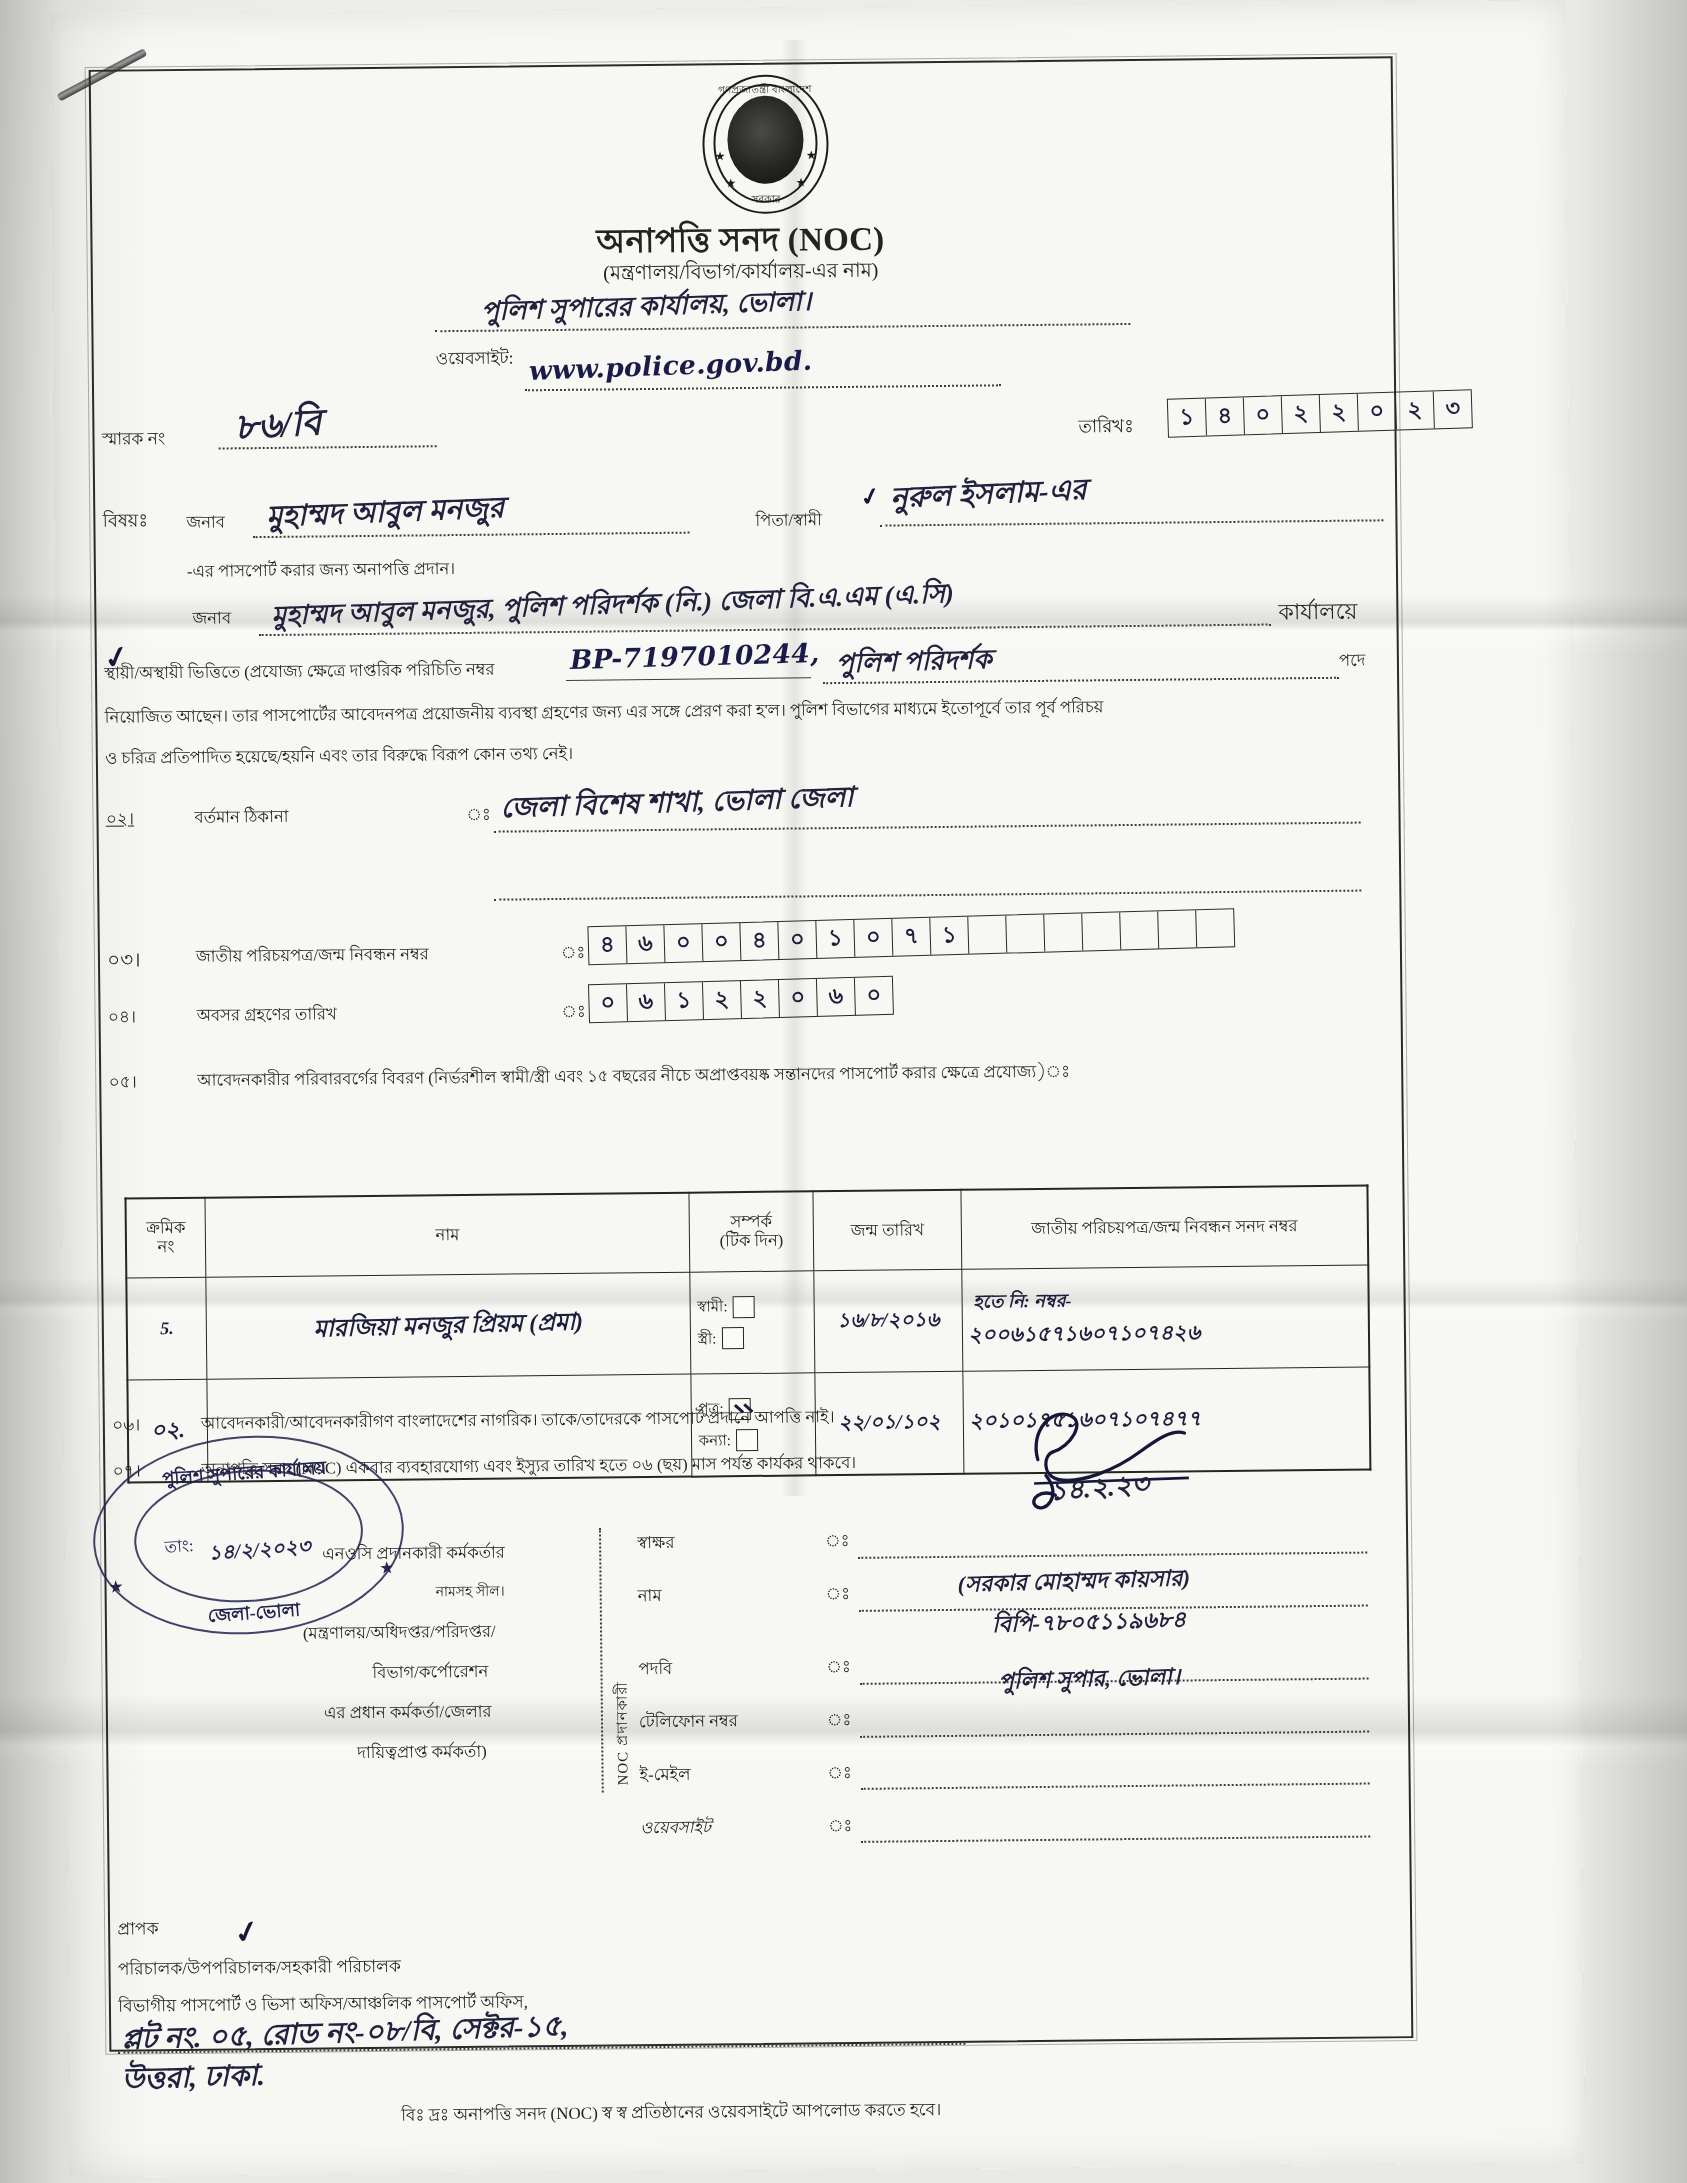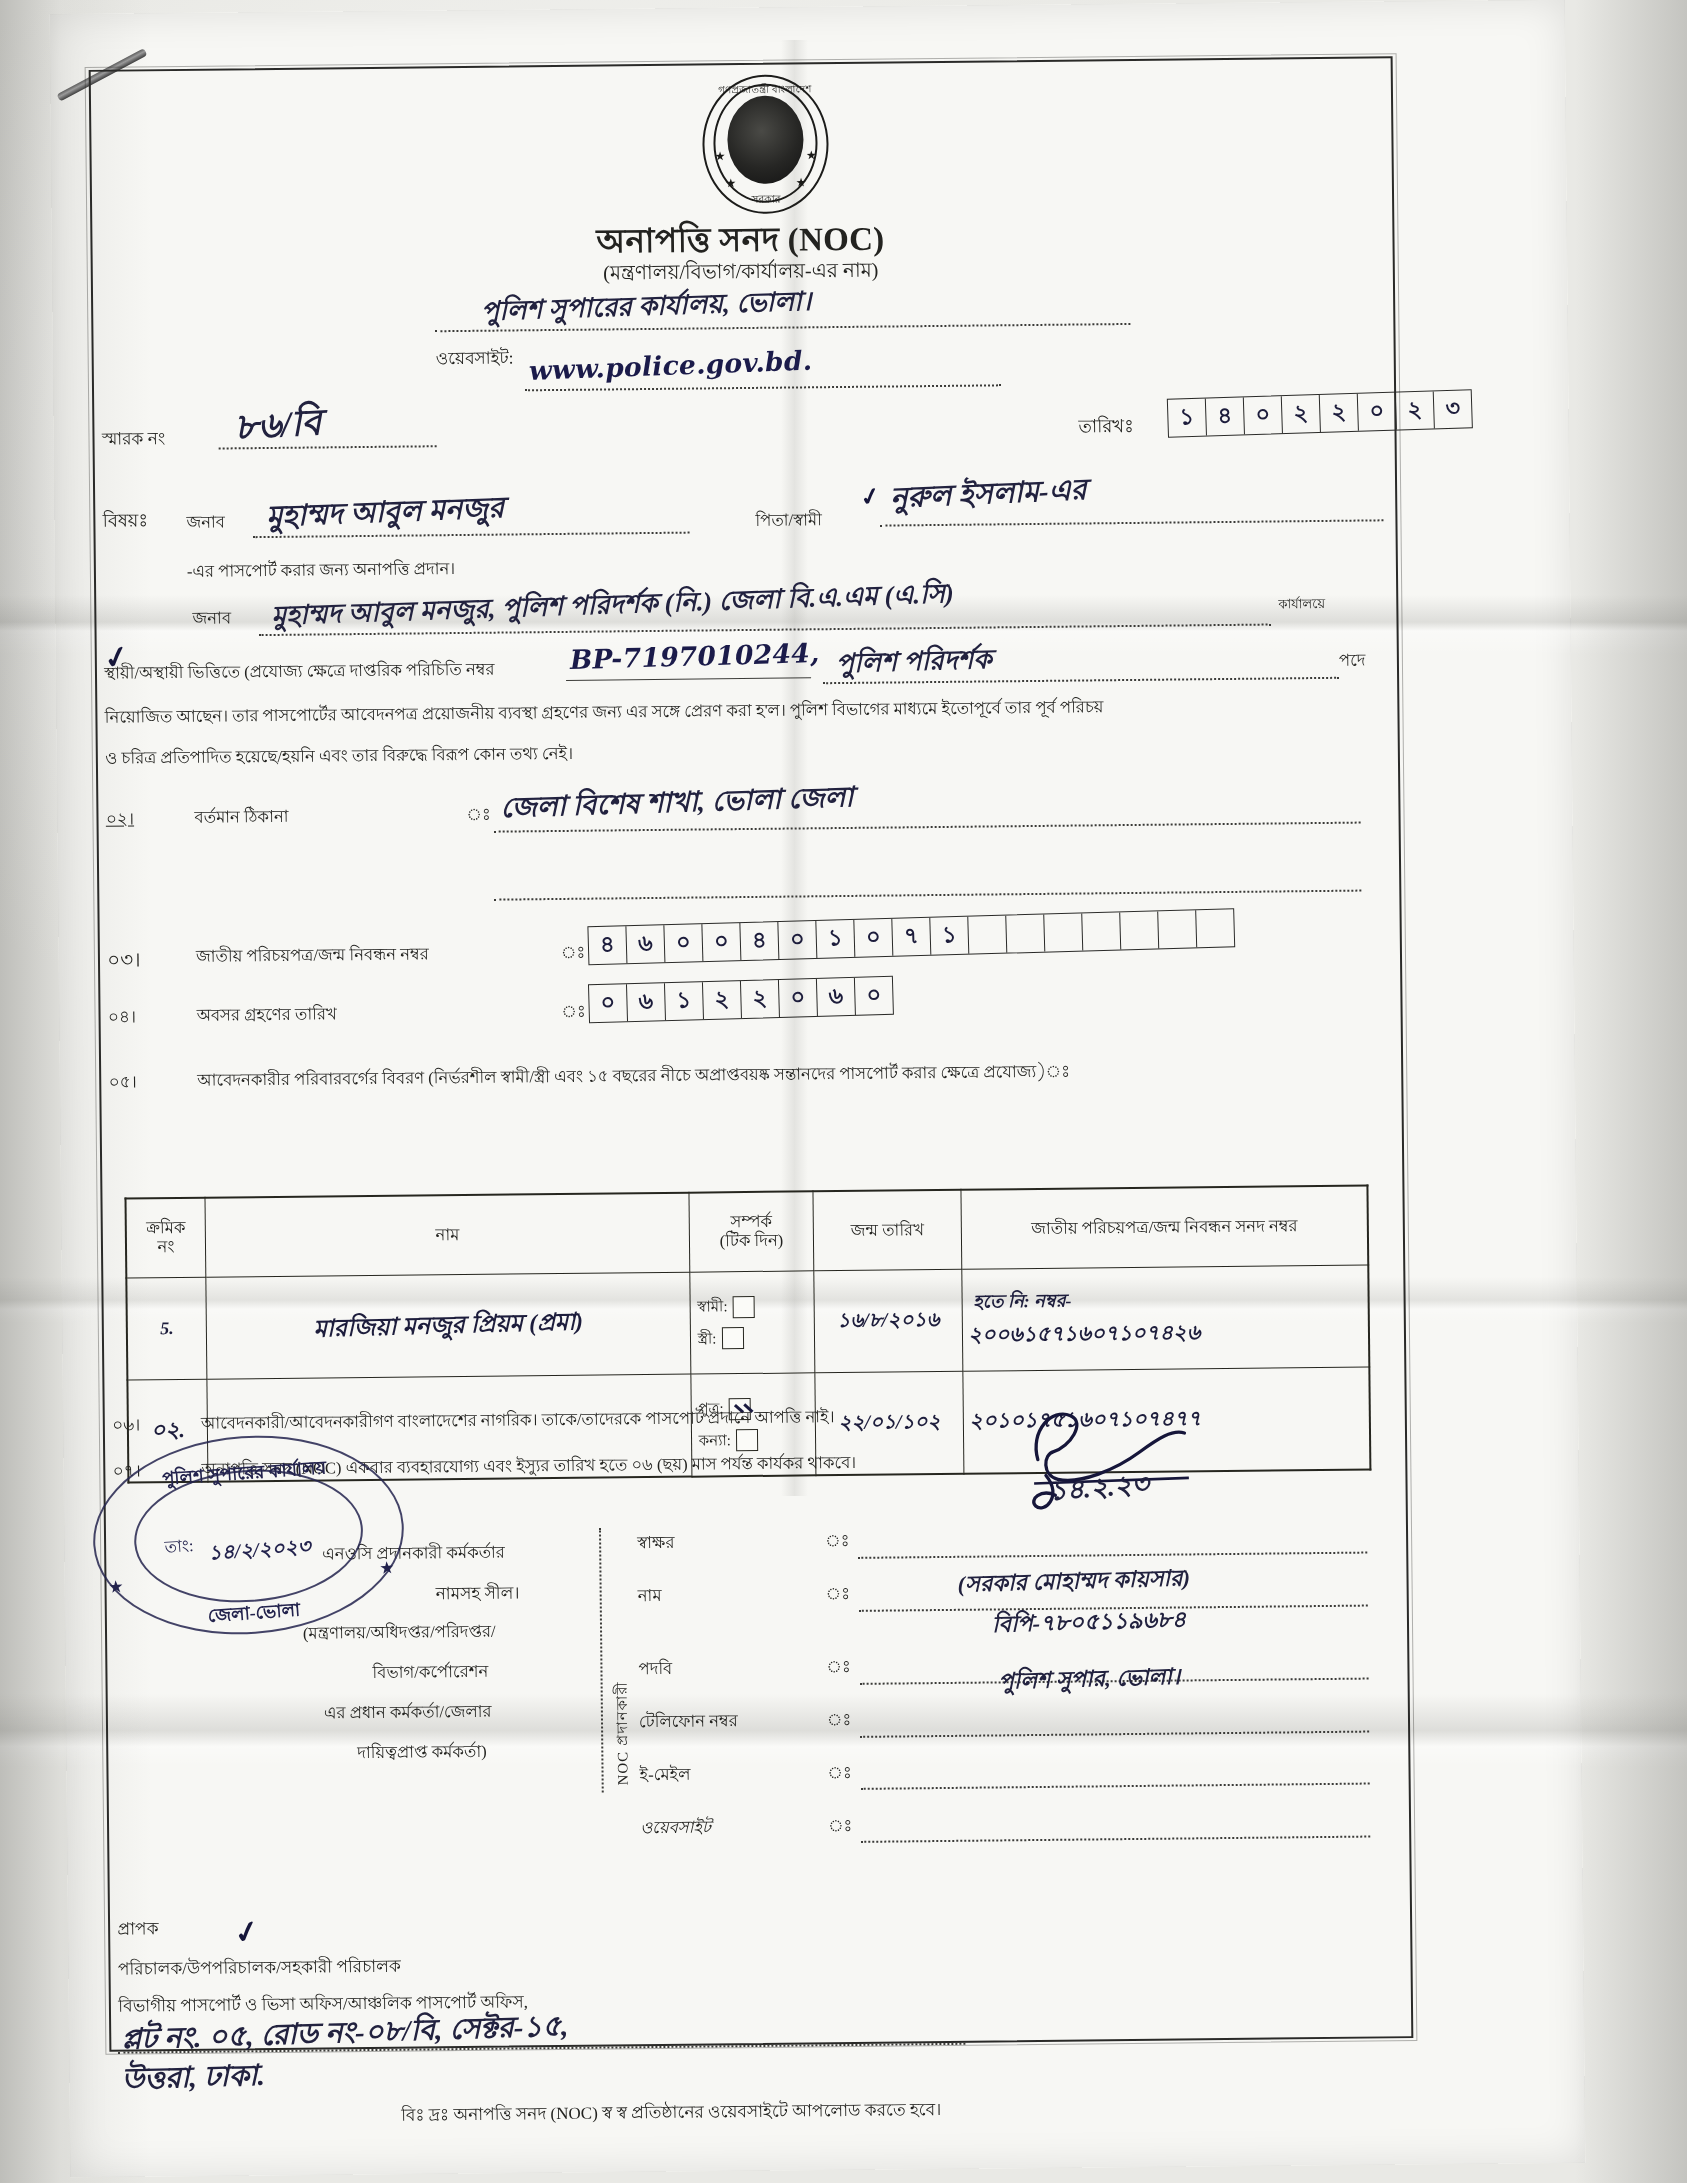--- a/index.html
+++ b/index.html
@@ -171,21 +171,21 @@
     <div class="abs bn" style="left:662px;top:445px;font-size:16.5px;">পিতা/স্বামী</div>
     <div class="abs dots" style="left:787px;top:458px;width:503px;height:5.3px;"></div>
     <div class="abs hw-bn" style="left:797px;top:410px;font-size:29px;transform:rotate(-2deg);">নুরুল ইসলাম-এর</div>
     <div class="tick" style="left:767px;top:421px;font-size:24px;">✓</div>
 
     <div class="abs bn" style="left:93px;top:490px;font-size:16.5px;">-এর পাসপোর্ট করার জন্য অনাপত্তি প্রদান।</div>
 
     <div class="abs bn" style="left:98px;top:537px;font-size:16.5px;">জনাব</div>
     <div class="abs dots" style="left:164px;top:561px;width:1012px;height:5.3px;"></div>
     <div class="abs hw-bn" style="left:177px;top:520px;font-size:26.5px;transform:rotate(-1.3deg);">মুহাম্মদ আবুল মনজুর, পুলিশ পরিদর্শক (নি.) জেলা বি.এ.এম (এ.সি)</div>
-    <div class="abs bn" style="left:1184px;top:537px;font-size:13px;">কার্যালয়ে</div>
+    <div class="abs bn" style="left:1184px;top:537px;font-size:22px;">কার্যালয়ে</div>
 
     <div class="abs bn" style="left:9.3px;top:591px;font-size:16.5px;">স্থায়ী/অস্থায়ী ভিত্তিতে (প্রযোজ্য ক্ষেত্রে দাপ্তরিক পরিচিতি নম্বর</div>
     <div class="abs hw" style="left:475px;top:577px;font-size:26.5px;transform:rotate(-1deg);">BP-7197010244,</div>
     <div class="abs line" style="left:471px;top:615px;width:245px;"></div>
     <div class="abs dots" style="left:728px;top:615px;width:516px;height:5.3px;"></div>
     <div class="abs hw-bn" style="left:741px;top:580px;font-size:26.5px;transform:rotate(-1deg);">পুলিশ পরিদর্শক</div>
     <div class="abs bn" style="left:1244px;top:591px;font-size:16.5px;">পদে</div>
     <div class="tick" style="left:9.3px;top:570px;">✓</div>
 
     <div class="abs bn" style="left:9.3px;top:635px;font-size:16.5px;">নিয়োজিত আছেন। তার পাসপোর্টের আবেদনপত্র প্রয়োজনীয় ব্যবস্থা গ্রহণের জন্য এর সঙ্গে প্রেরণ করা হ'ল। পুলিশ বিভাগের মাধ্যমে  ইতোপূর্বে তার পূর্ব পরিচয়</div>
@@ -320,21 +320,21 @@
       <svg width="172" height="126" viewBox="0 0 260 190">
         <path d="M22,96 C10,52 44,18 72,30 C96,40 70,78 46,84 C30,88 28,120 52,126 C86,134 140,112 176,86
                  C204,66 226,52 244,58" fill="none" stroke="#16163a" stroke-width="5" stroke-linecap="round"></path>
         <path d="M34,120 C60,152 30,178 18,166 C8,156 26,140 48,150" fill="none" stroke="#16163a" stroke-width="5" stroke-linecap="round"></path>
         <path d="M16,132 L250,126" fill="none" stroke="#16163a" stroke-width="4"></path>
       </svg>
     </div>
     <div class="abs hw-bn" style="left:946px;top:1408px;font-size:26.5px;transform:rotate(-4deg);">১৪.২.২৩</div>
 
     <div class="abs bn" style="left:218px;top:1474px;font-size:16.5px;">এনওসি প্রদানকারী কর্মকর্তার</div>
-    <div class="abs bn" style="left:331px;top:1514px;font-size:17px;">নামসহ সীল।</div>
+    <div class="abs bn" style="left:331px;top:1514px;font-size:14px;">নামসহ সীল।</div>
     <div class="abs bn" style="left:198px;top:1553px;font-size:16.5px;">(মন্ত্রণালয়/অধিদপ্তর/পরিদপ্তর/</div>
     <div class="abs bn" style="left:267px;top:1593px;font-size:16.5px;">বিভাগ/কর্পোরেশন</div>
     <div class="abs bn" style="left:218px;top:1633px;font-size:16.5px;">এর প্রধান কর্মকর্তা/জেলার</div>
     <div class="abs bn" style="left:251px;top:1673px;font-size:16.5px;">দায়িত্বপ্রাপ্ত কর্মকর্তা)</div>
 
     <div class="vert bn" style="left:504px;top:1470px;height:251px;">NOC প্রদানকারী</div>
     <div class="abs" style="left:495px;top:1463px;width:0;height:265px;border-left:2px dotted #3b3b38;"></div>
 
     <div class="abs bn" style="left:533px;top:1466px;font-size:16.5px;">স্বাক্ষর</div>
     <div class="abs bn" style="left:721px;top:1466px;font-size:16.5px;">ঃ</div>

